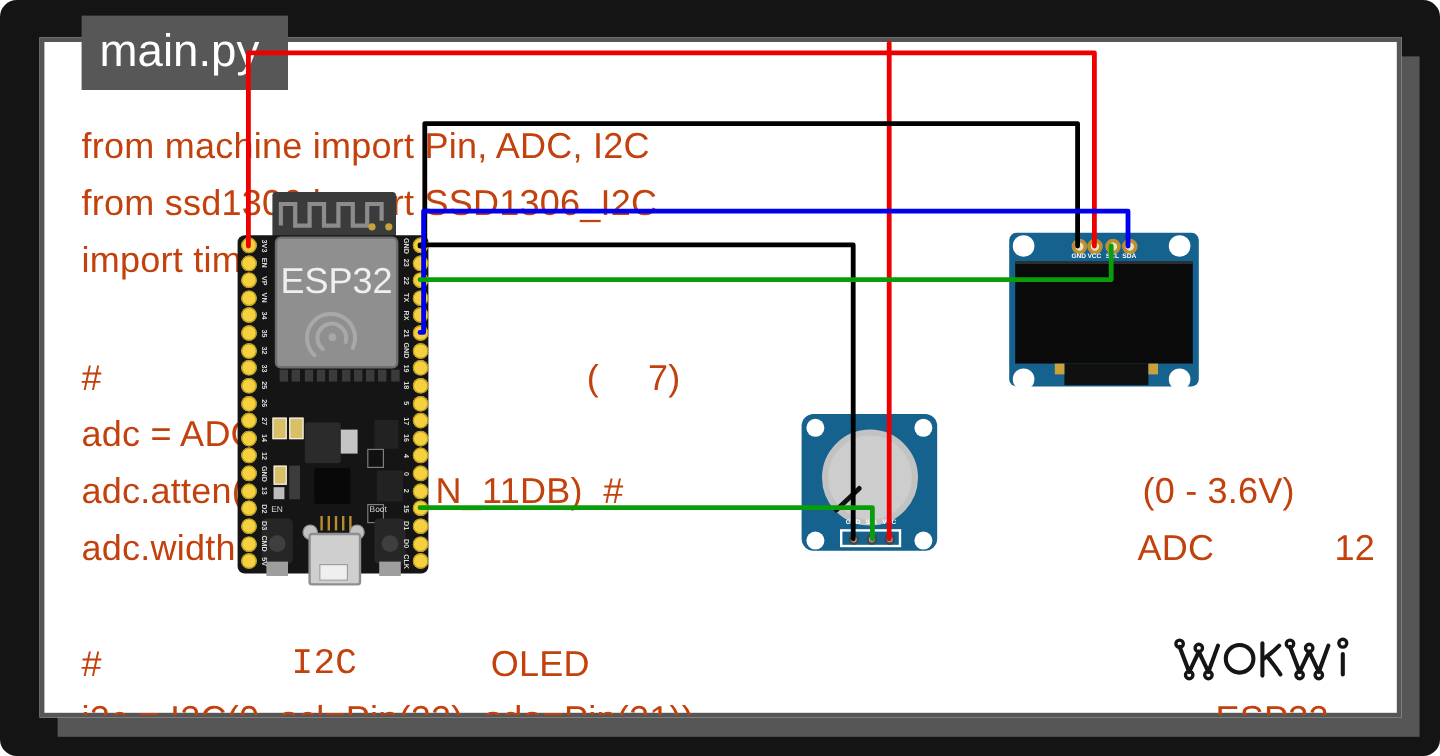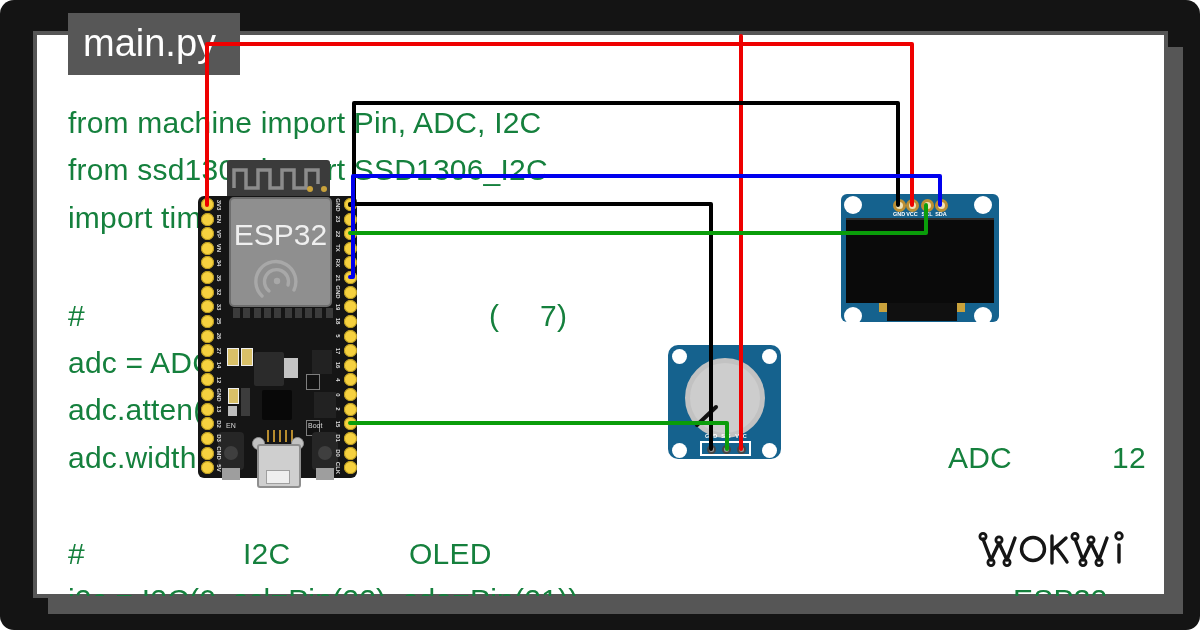--- a/index.html
+++ b/index.html
@@ -2,21 +2,21 @@
 <html><head>
 <meta charset="utf-8">
 <style>
   html,body{margin:0;padding:0;background:#fff;font-family:"Liberation Sans",sans-serif;}
   #stage{position:relative;width:1200px;height:630px;overflow:hidden;}
   .frame{position:absolute;inset:0;background:#141414;border-radius:14px;}
   .canvas-bg{position:absolute;left:33px;top:31px;width:1127px;height:559px;
     background:#ffffff;border:4px solid #565656;box-shadow:15px 16px 0 #565656;}
   #overlay{position:absolute;left:0;top:0;width:1164px;height:596px;overflow:hidden;}
   .code-line{position:absolute;left:0;height:30px;width:1164px;}
-  .code-frag{position:absolute;top:0;font-size:30px;color:#15803d;white-space:pre;letter-spacing:0.2px;}
+  .code-frag{position:absolute;top:0;font-size:30px;color:#c2410c;white-space:pre;letter-spacing:0.2px;}
   .tab{position:absolute;left:68px;top:13px;width:172px;height:62px;background:#575757;}
   .tab span{position:absolute;left:15px;top:9px;font-size:38px;color:#ffffff;}
   
   .esp-pcb{position:absolute;left:198px;top:196px;width:159px;height:282px;background:#151515;border-radius:6px;}
   .esp-ant{position:absolute;left:227px;top:160px;width:103px;height:40px;background:#3b3b3b;border-radius:3px 3px 0 0;}
   .esp-shield{position:absolute;left:229px;top:197px;width:103px;height:110px;background:#8f8f8f;border:2px solid #6e6e6e;border-radius:5px;box-sizing:border-box;}
   .esp-title{position:absolute;left:229px;top:218px;width:103px;text-align:center;font-size:30px;color:#efefef;}
   .cast{position:absolute;top:308px;width:7px;height:10px;background:#3b3b3b;}
   .cmp{position:absolute;}
   .pin{position:absolute;width:13px;height:13px;border-radius:50%;background:#f6d13f;box-shadow:inset 0 0 0 1px #b89a1f;}
@@ -59,29 +59,31 @@
         <div class="code-line" style="top: 299px;">
           <span class="code-frag" style="left: 68px;">#</span>
           <span class="code-frag" style="left: 489px;">(</span>
           <span class="code-frag" style="left: 540px;">7)</span>
         </div>
         <div class="code-line" style="top: 346px;">
           <span class="code-frag" style="left: 68px;">adc = ADC(</span>
         </div>
         <div class="code-line" style="top: 393px;">
           <span class="code-frag" style="left: 68px;">adc.atten(</span>
+          <span class="code-frag" style="left: 363px;">N_11DB)  #</span>
+          <span class="code-frag" style="left: 952px;">(0 - 3.6V)</span>
         </div>
         <div class="code-line" style="top: 441px;">
           <span class="code-frag" style="left: 68px;">adc.width(</span>
           <span class="code-frag" style="left: 948px;">ADC</span>
           <span class="code-frag" style="left: 1112px;">12</span>
         </div>
         <div class="code-line" style="top: 537px;">
           <span class="code-frag" style="left: 68px;">#</span>
-          <span class="code-frag" style="left: 243px;">I2C</span>
+          <span class="code-frag" style="left: 243px; font-family: Liberation Mono, monospace;">I2C</span>
           <span class="code-frag" style="left: 409px;">OLED</span>
         </div>
         <div class="code-line" style="top: 583px;">
           <span class="code-frag" style="left: 68px;">i2c = I2C(0, scl=Pin(22), sda=Pin(21))</span>
           <span class="code-frag" style="left: 1013px;">ESP32</span>
         </div>
       </div>
 
     <div class="tab">
       <span>main.py</span>

